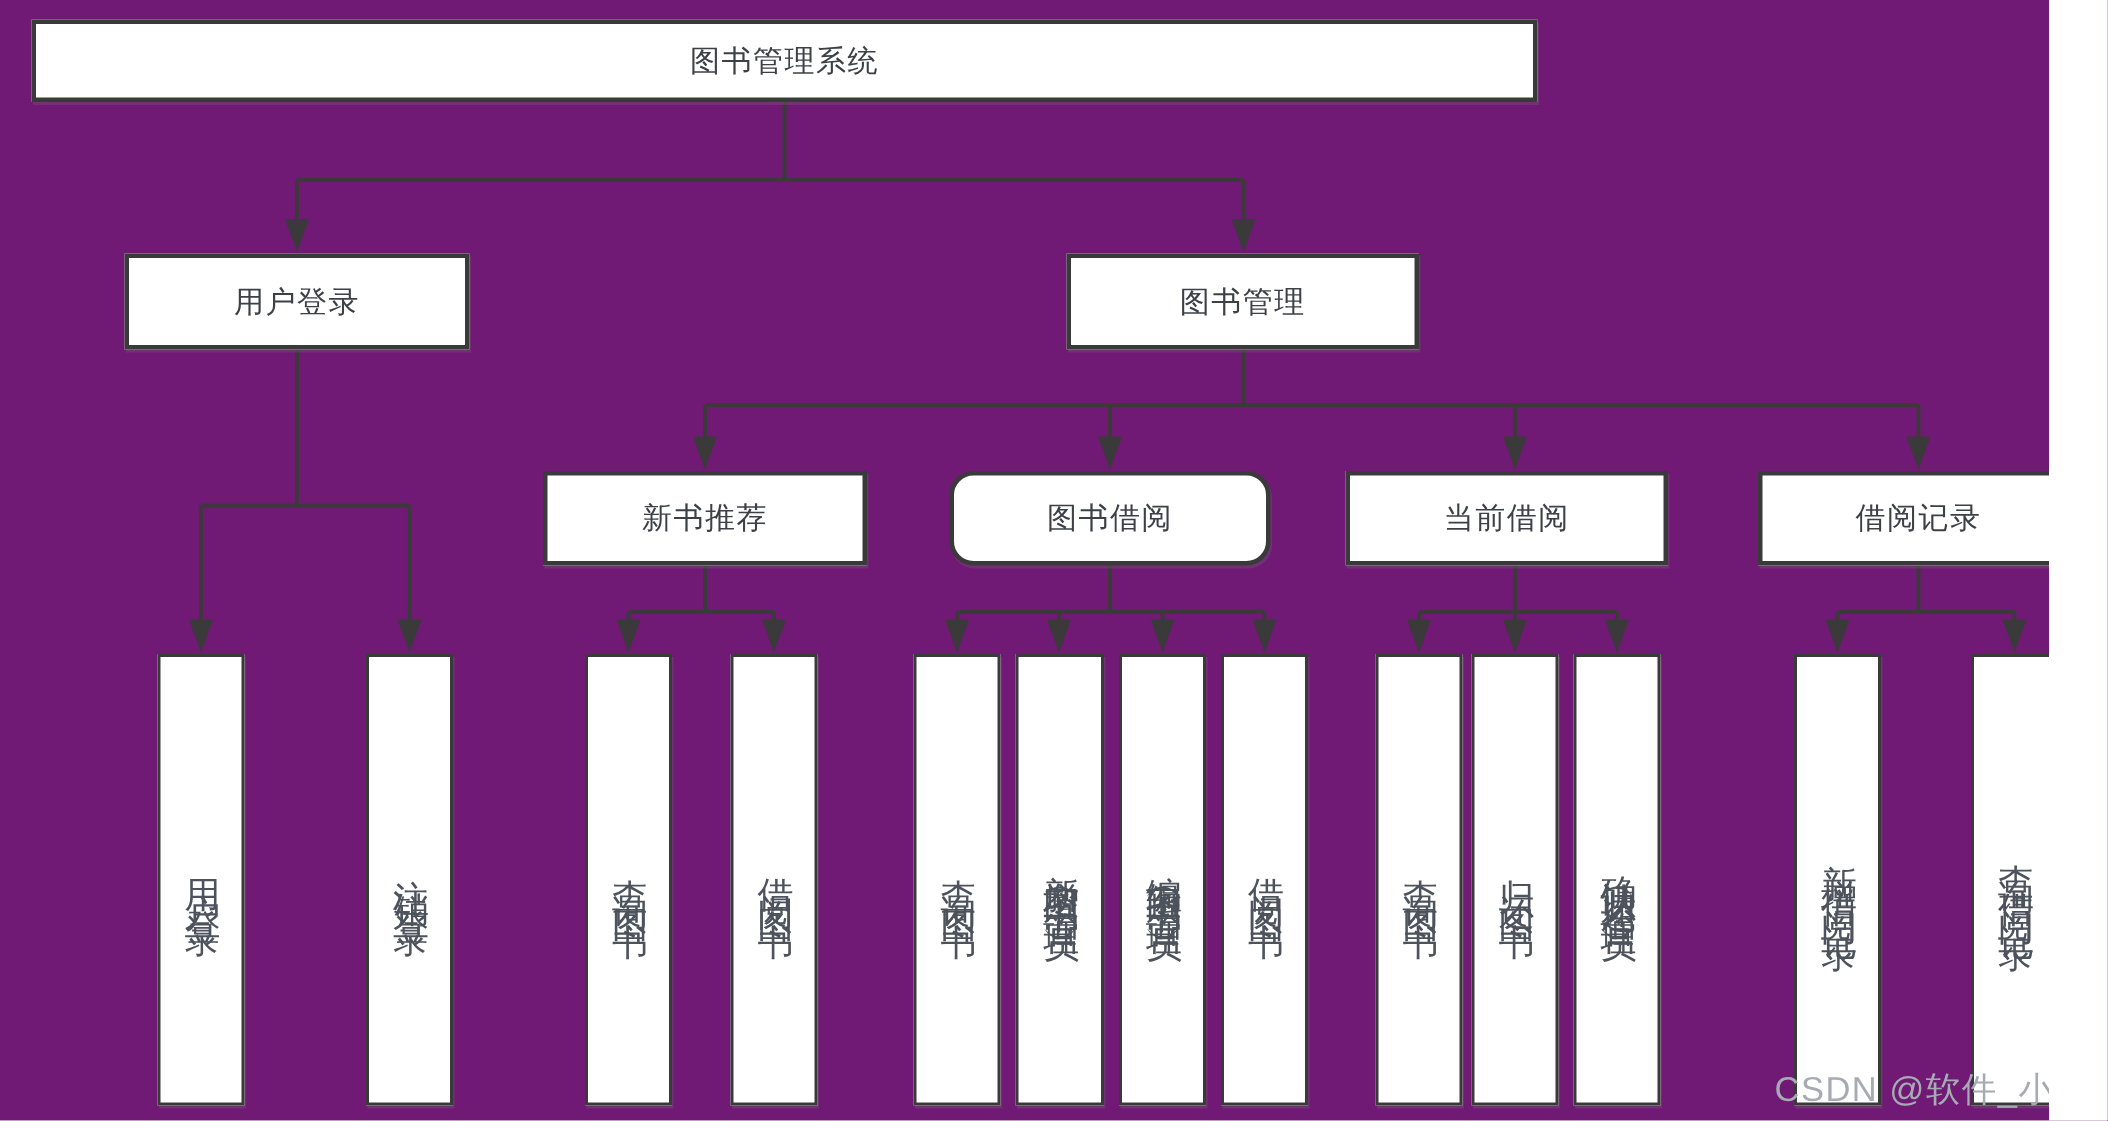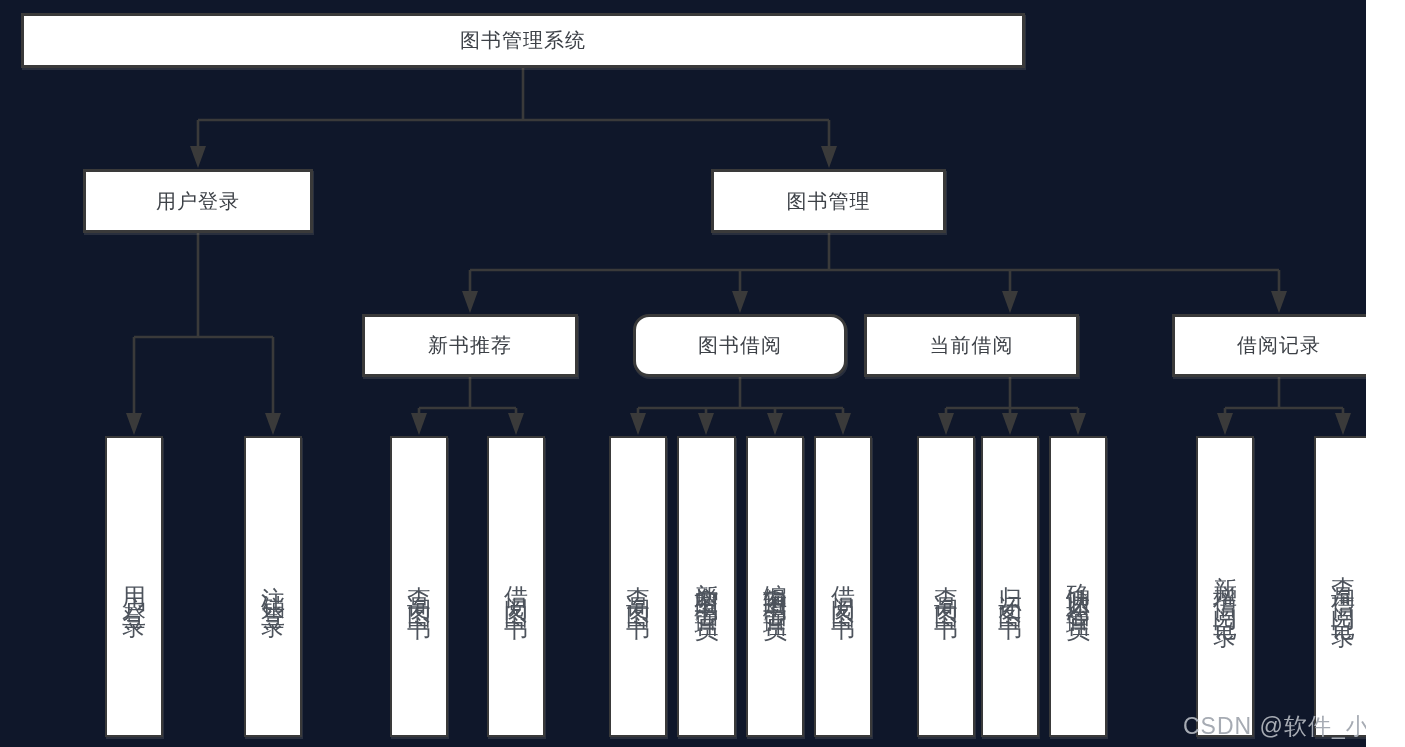--- a/index.html
+++ b/index.html
@@ -6,21 +6,21 @@
   html, body {
     margin: 0;
     padding: 0;
     background: #ffffff;
     font-family: "Liberation Sans", "DejaVu Sans", sans-serif;
   }
   .canvas {
     position: relative;
     width: 1366px;
     height: 747px;
-    background: #0f172a;
+    background: #701a75;
     overflow: hidden;
   }
   .wires {
     position: absolute;
     left: 0; top: 0;
     width: 1405px;
     height: 747px;
     pointer-events: none;
   }
   .node {
@@ -97,21 +97,21 @@
     </g>
   </svg>
 
   <div class="node" style="left:21px; top:13px; width:1004px; height:55px;">图书管理系统</div>
 
   <div class="node" style="left:83px; top:169px; width:230px; height:64px;">用户登录</div>
   <div class="node" style="left:362px; top:314px; width:216px; height:63px;">新书推荐</div>
 
   <div class="node" style="left:711px; top:169px; width:235px; height:64px;">图书管理</div>
   <div class="node" style="left:633px; top:314px; width:214px; height:63px;border-radius:16px;">图书借阅</div>
-  <div class="node" style="left:864px; top:314px; width:215px; height:63px;">当前借阅</div>
+  <div class="node" style="left:897px; top:314px; width:215px; height:63px;">当前借阅</div>
   <div class="node" style="left:1172px; top:314px; width:214px; height:63px;">借阅记录</div>
 
   <div class="node leaf" style="left:105px; top:436px; width:58px; height:301px;">用户登录</div>
   <div class="node leaf" style="left:244px; top:436px; width:58px; height:301px;">注销登录</div>
 
   <div class="node leaf" style="left:390px; top:436px; width:58px; height:301px;">查询图书</div>
   <div class="node leaf" style="left:487px; top:436px; width:58px; height:301px;">借阅图书</div>
 
   <div class="node leaf" style="left:609px; top:436px; width:58px; height:301px;">查询图书</div>
   <div class="node leaf tight" style="left:677px; top:436px; width:59px; height:301px;">新增图书（管理员）</div>

